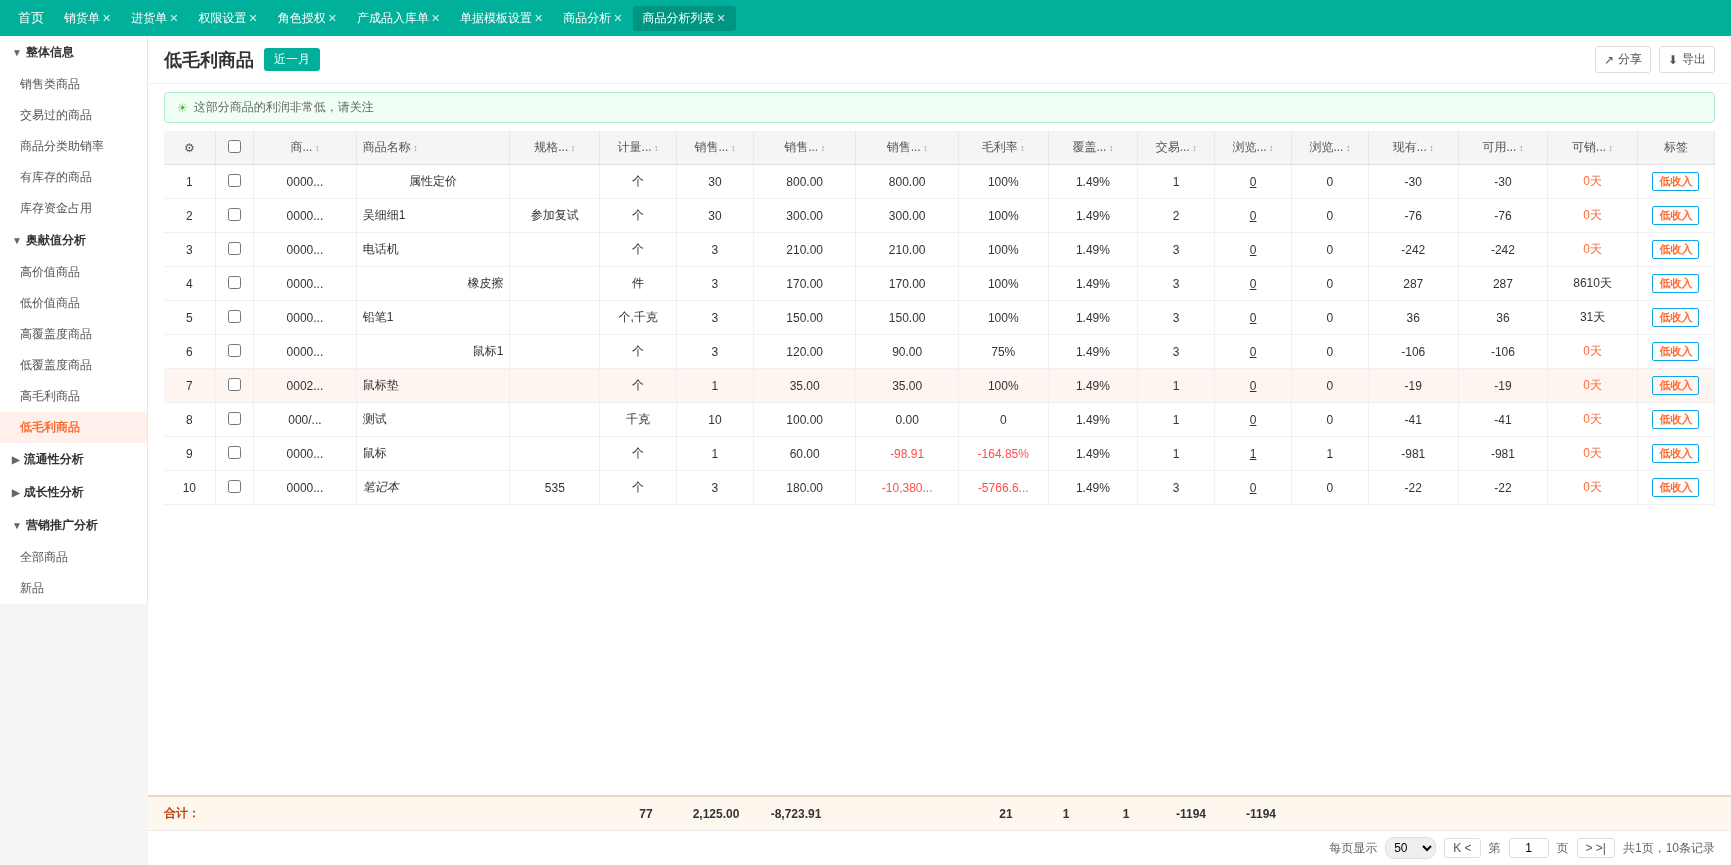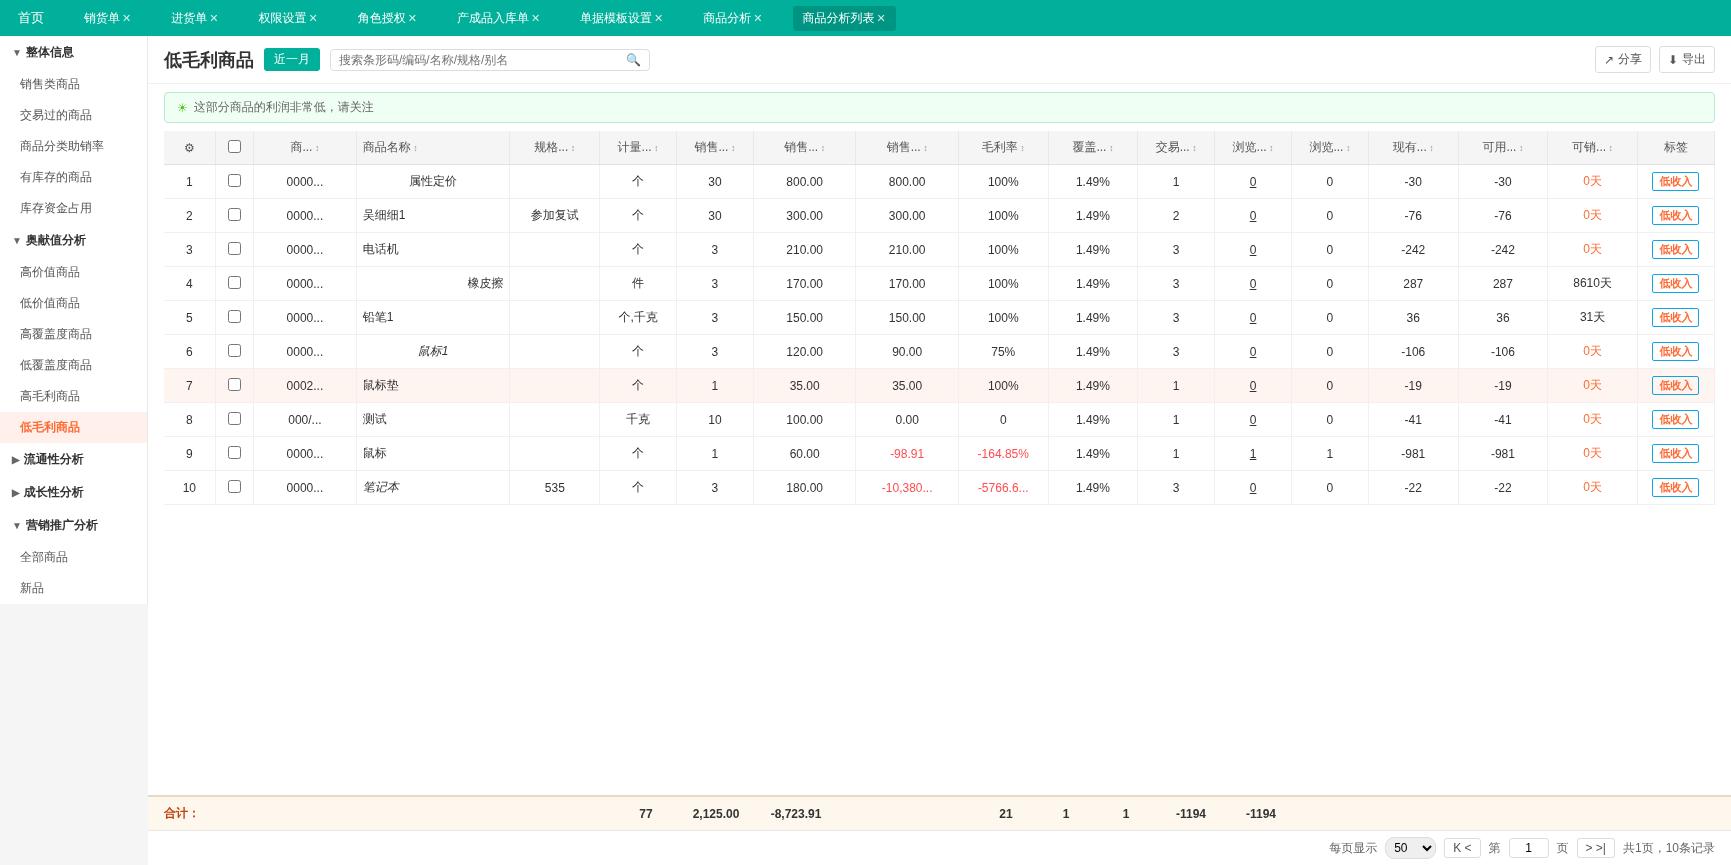--- a/index.html
+++ b/index.html
@@ -5,21 +5,21 @@
     * { box-sizing: border-box; margin: 0; padding: 0; font-family: 'Microsoft YaHei', Arial, sans-serif; font-size: 12px; }
     body { background: #f5f5f5; overflow: hidden; }
 
     
     .top-nav {
       background: #00b09b;
       display: flex;
       align-items: center;
       height: 36px;
       padding: 0 8px;
-      gap: 20px;
+      gap: 0;
     }
     .nav-item {
       color: #fff;
       padding: 4px 10px;
       cursor: pointer;
       border-radius: 3px;
       white-space: nowrap;
       font-size: 13px;
     }
     .nav-item.active { background: rgba(0,0,0,0.15); }
@@ -346,24 +346,20 @@
       <div class="sidebar-item">全部商品</div>
       <div class="sidebar-item">新品</div>
     </div>
   </div>
 
   <div class="content-area">
 
     <div class="page-header">
       <span class="page-title">低毛利商品</span>
       <button class="date-filter-btn">近一月</button>
-      <div class="search-box">
-        <input type="text" placeholder="搜索条形码/编码/名称/规格/别名" style="">
-        <span style="color:#ccc;">🔍</span>
-      </div>
       <div class="header-actions">
         <button class="action-btn">
           <span>↗</span>
           <span>分享</span>
         </button>
         <button class="action-btn">
           <span>⬇</span>
           <span>导出</span>
         </button>
       </div>
@@ -500,21 +496,21 @@
       <td>0</td>
       <td class="">36</td>
       <td>36</td>
       <td class="">31天</td>
       <td><span class="tag-badge tag-low-income">低收入</span></td>
     </tr>
             <tr>
       <td>6</td>
       <td><input type="checkbox" style=""></td>
       <td>0000...</td>
-      <td style="text-align:center;font-style:italic;">鼠标1</td>
+      <td style="text-align:right;">鼠标1</td>
       <td></td>
       <td>个</td>
       <td>3</td>
       <td>120.00</td>
       <td class="">90.00</td>
       <td class="">75%</td>
       <td>1.49%</td>
       <td>3</td>
       <td><span class="underline">0</span></td>
       <td>0</td>

